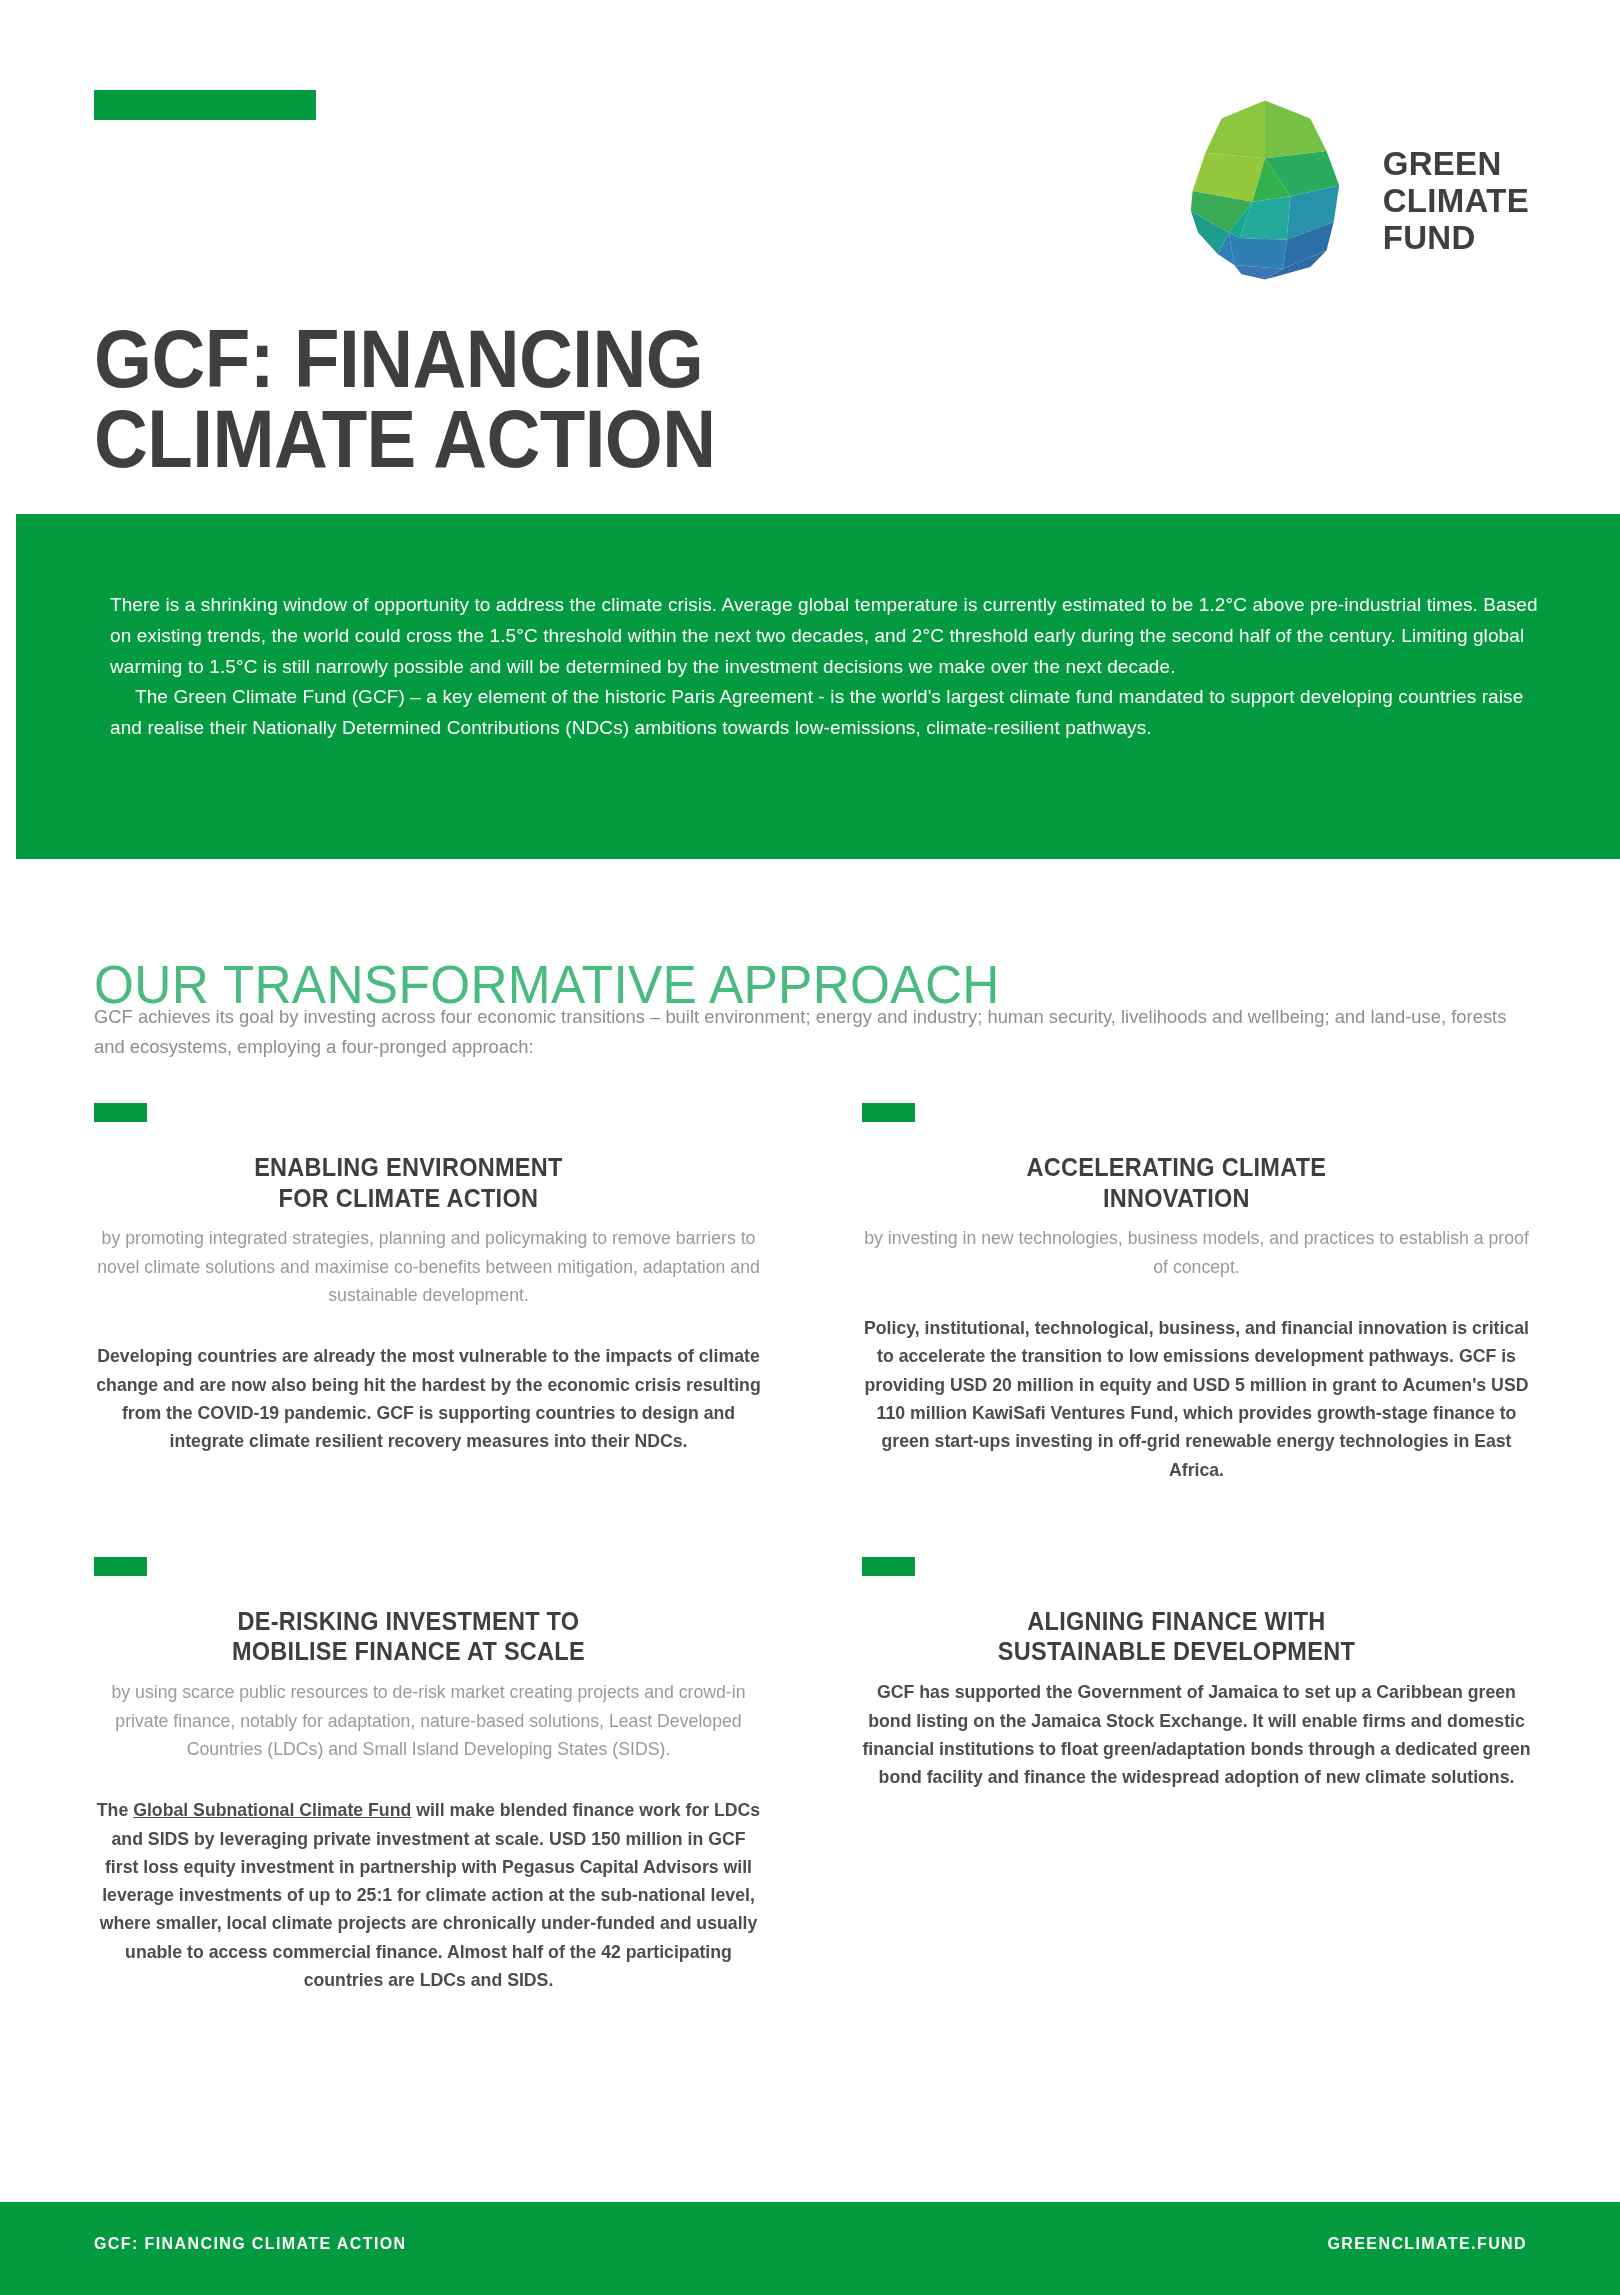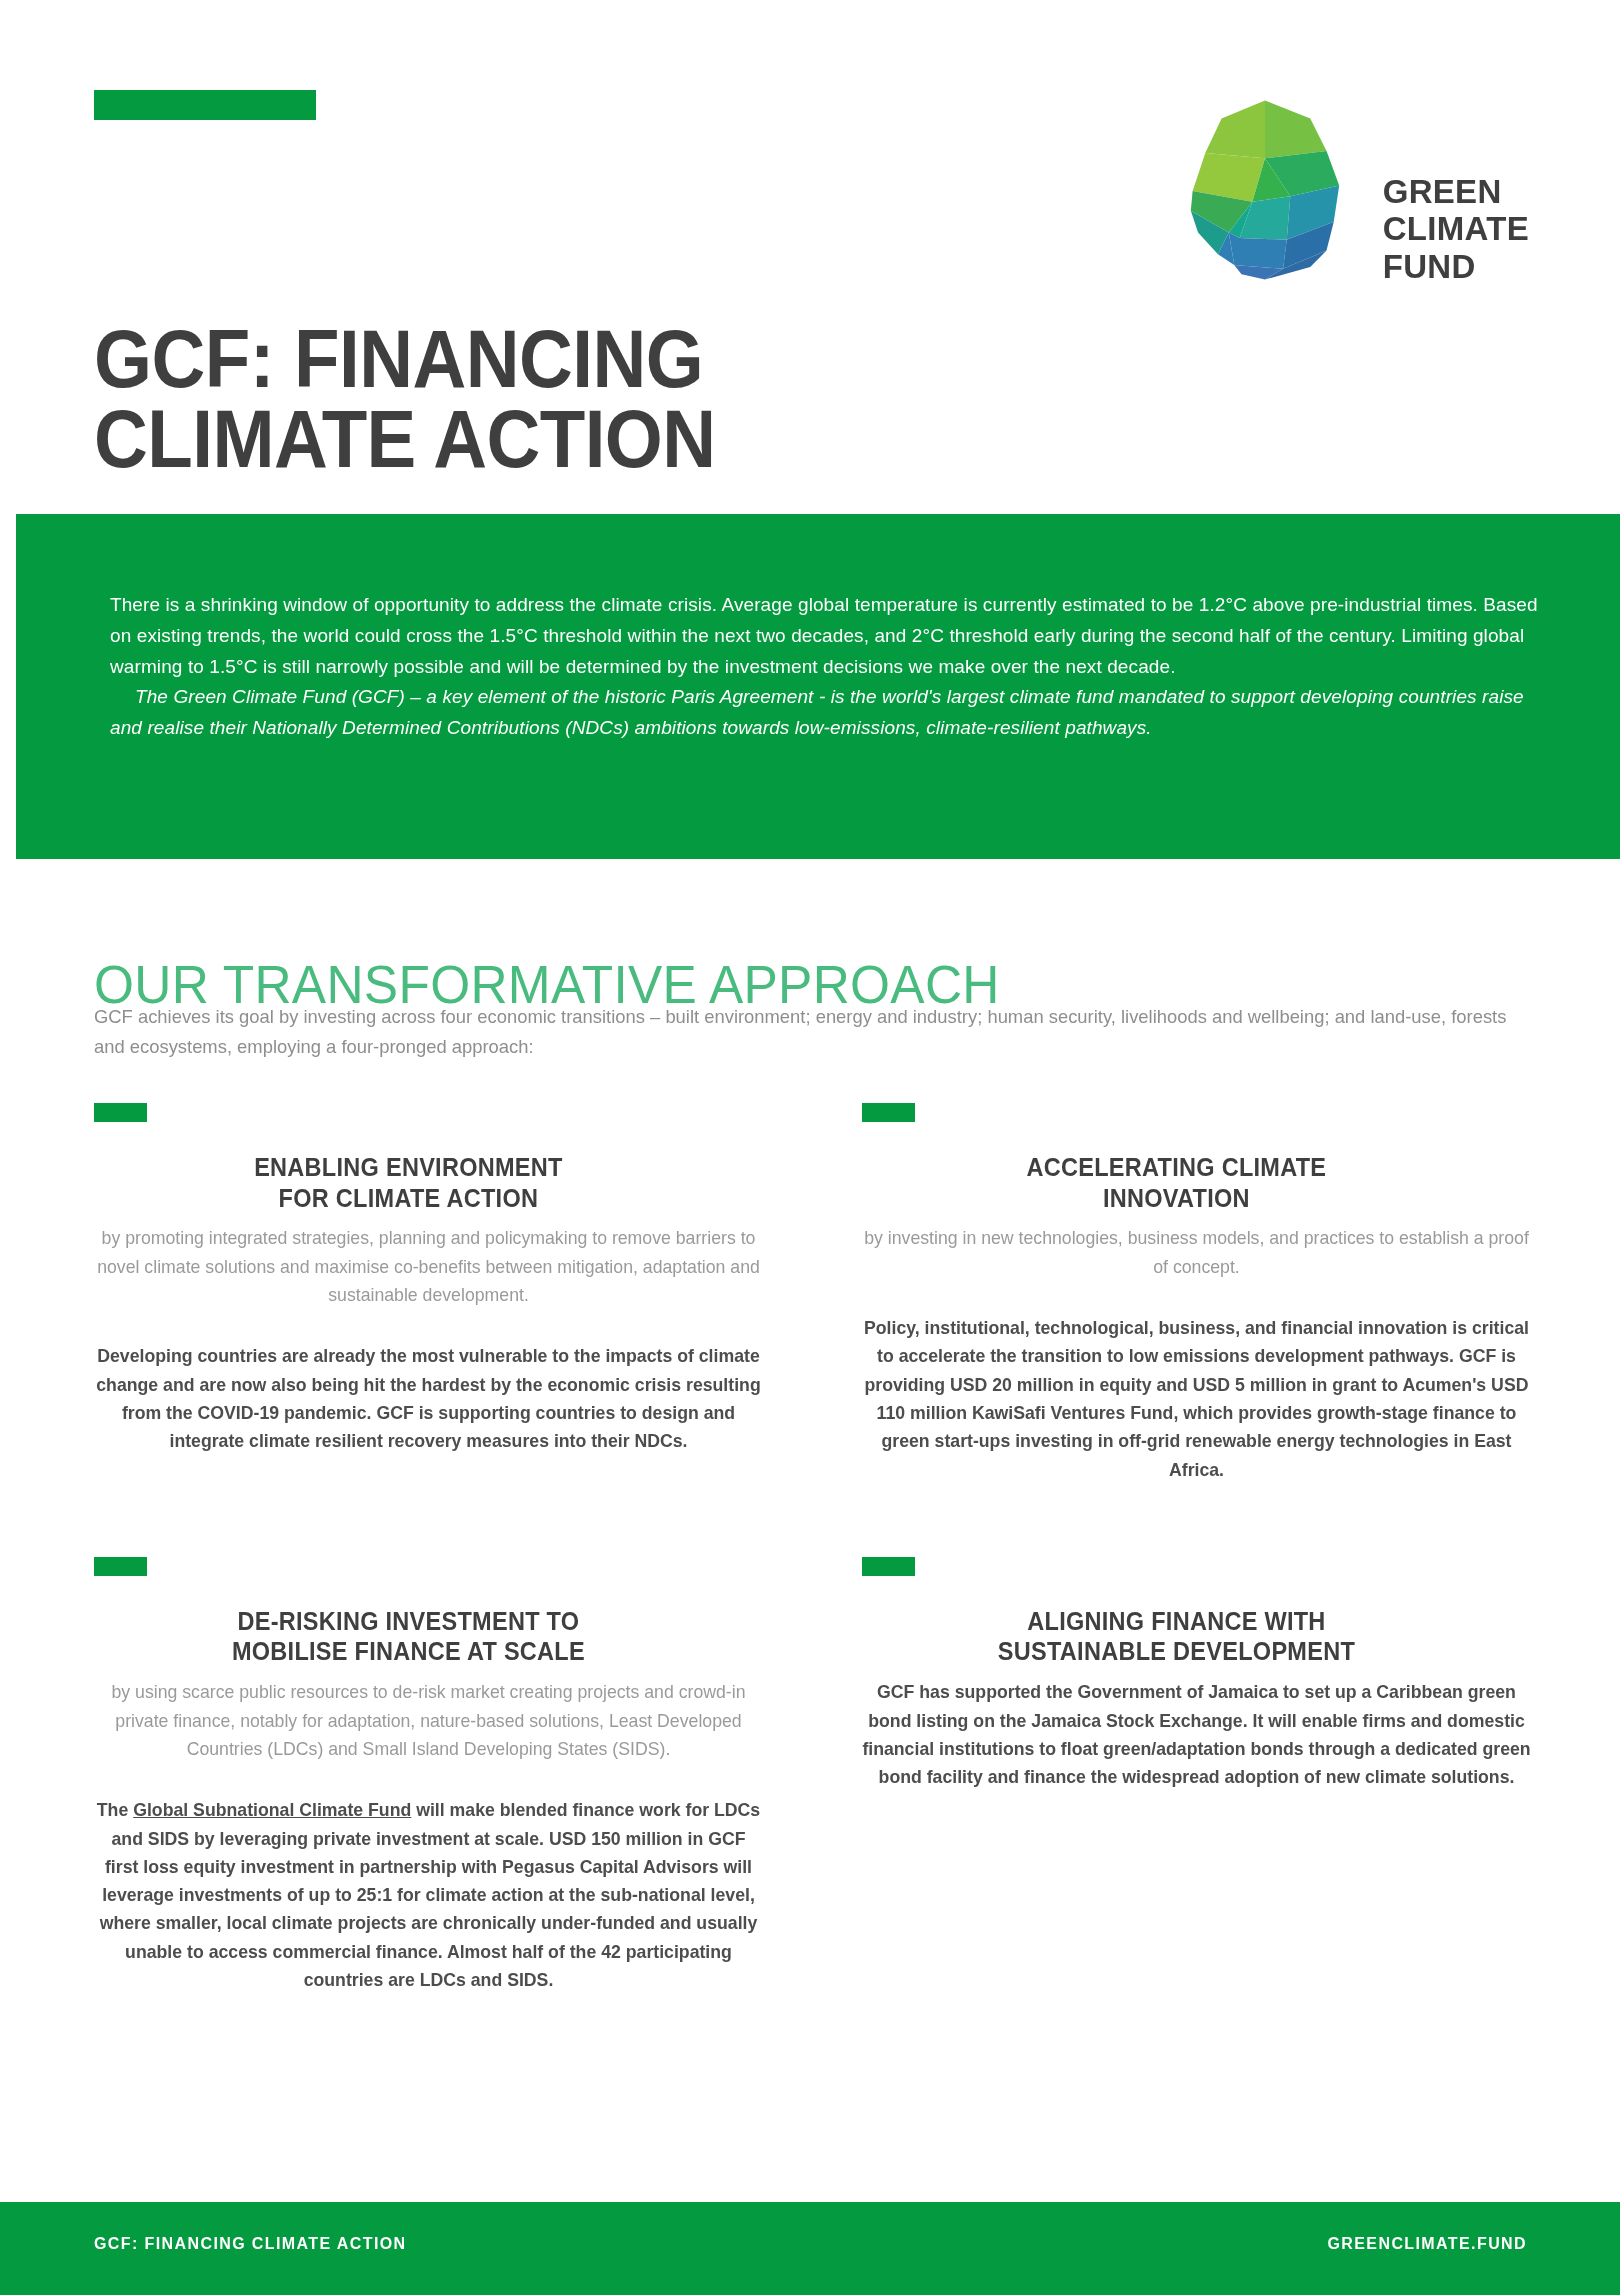--- a/index.html
+++ b/index.html
@@ -31,21 +31,21 @@
     width: 222px;
     height: 30px;
     background: #049a3f;
   }
 
   .logo-block {
     position: absolute;
     right: 92px;
     top: 95px;
     display: flex;
-    align-items: flex-end;
+    align-items: center;
     gap: 23px;
   }
   .logo-mark {
     width: 190px;
     height: 190px;
     display: block;
   }
   .logo-wordmark {
     font-family: "Liberation Sans", sans-serif;
     font-weight: bold;
@@ -86,21 +86,21 @@
     position: absolute;
     left: 94px;
     top: 76px;
     width: 1434px;
     color: #ffffff;
     font-size: 19px;
     line-height: 1.62;
     letter-spacing: 0.1px;
   }
   .intro-text p { margin: 0; }
-  .intro-text p.indented { text-indent: 25px; font-style: italic; }
+  .intro-text p.indented { text-indent: 25px; }
 
   
   .section-heading {
     position: absolute;
     left: 94px;
     top: 910px;
     font-family: "Liberation Sans Narrow", "Liberation Sans", sans-serif;
     font-size: 53px;
     font-weight: normal;
     letter-spacing: 0.3px;

